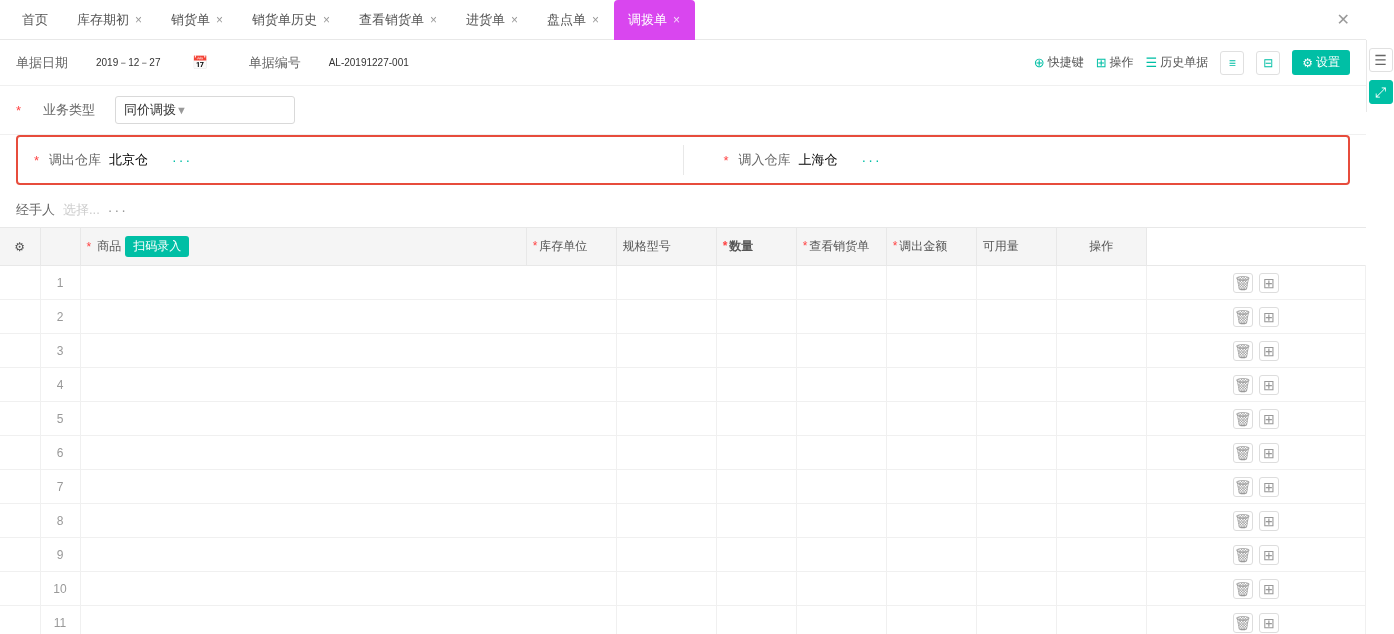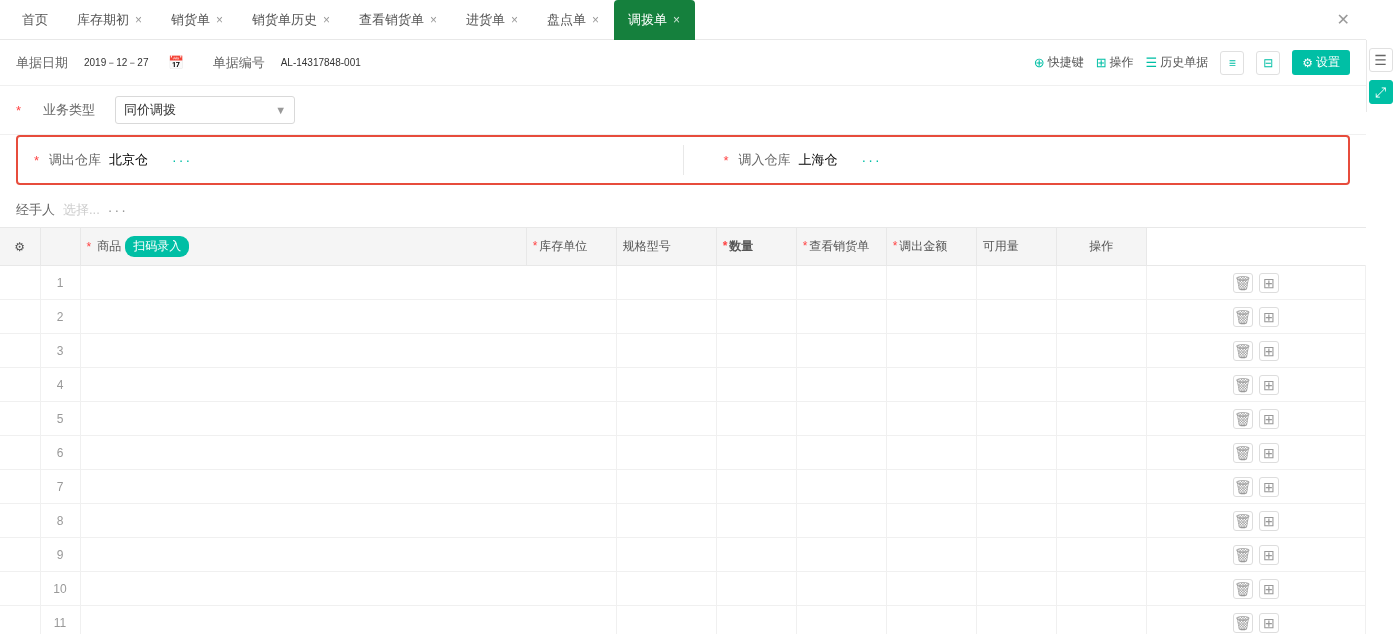--- a/index.html
+++ b/index.html
@@ -26,21 +26,21 @@
       white-space: nowrap;
       text-align: right;
     }
     .tab-item .close-btn {
       margin-left: 6px;
       color: #999;
       font-size: 12px;
       cursor: pointer;
     }
     .tab-item.active {
-      background: #15803d;
+      background: #d946ef;
       color: #fff;
       border-radius: 4px 4px 0 0;
     }
     .tab-item.active .close-btn { color: rgba(255,255,255,0.8); }
     .tab-bar-close {
       margin-left: auto;
       font-size: 16px;
       color: #999;
       cursor: pointer;
       padding: 0 8px;
@@ -50,21 +50,21 @@
     .form-header {
       display: flex;
       align-items: center;
       padding: 10px 16px;
       border-bottom: 1px solid #f0f0f0;
       gap: 20px;
     }
     .form-header-left {
       display: flex;
       align-items: center;
-      gap: 16px;
+      gap: 28px;
     }
     .field-label { color: #666; font-size: 13px; }
     .field-value { color: #333; font-size: 10px; }
     .calendar-icon { color: #00bfa5; cursor: pointer; margin-left: 4px; }
     .form-header-right {
       margin-left: auto;
       display: flex;
       align-items: center;
       gap: 12px;
       color: #555;
@@ -113,21 +113,20 @@
     .required-star { color: #f44; margin-right: 2px; }
     .select-field {
       display: flex;
       align-items: center;
       border: 1px solid #d9d9d9;
       border-radius: 3px;
       padding: 4px 8px;
       min-width: 200px;
       cursor: pointer;
       background: #fff;
-      justify-content: space-between;
     }
     .select-field .arrow { color: #999; font-size: 11px; }
     .more-btn {
       color: #999;
       cursor: pointer;
       font-size: 14px;
       letter-spacing: 2px;
     }
 
     
@@ -227,21 +226,21 @@
     }
 
     
     .gear-cell {
       text-align: center;
     }
     .scan-btn {
       background: #00bfa5;
       color: #fff;
       border: none;
-      border-radius: 9px;
+      border-radius: 3px;
       padding: 2px 8px;
       cursor: pointer;
       font-size: 12px;
     }
     .col-header-inner {
       display: flex;
       align-items: center;
       gap: 4px;
     }
 
@@ -323,21 +322,21 @@
       </div>
     <span class="tab-bar-close">✕</span>
   </div>
 
   <div class="form-header">
     <div class="form-header-left">
       <span class="field-label">单据日期</span>
       <span class="field-value">2019－12－27</span>
       <span class="calendar-icon">📅</span>
       <span class="field-label" style="margin-left:12px;">单据编号</span>
-      <span class="field-value">AL-14317848-001</span>
+      <span class="field-value">AL-20191227-001</span>
     </div>
     <div class="form-header-right">
       <div class="header-action">
         <span class="header-action-icon">⊕</span>
         <span>快捷键</span>
       </div>
       <div class="header-action">
         <span class="header-action-icon">⊞</span>
         <span>操作</span>
       </div>

